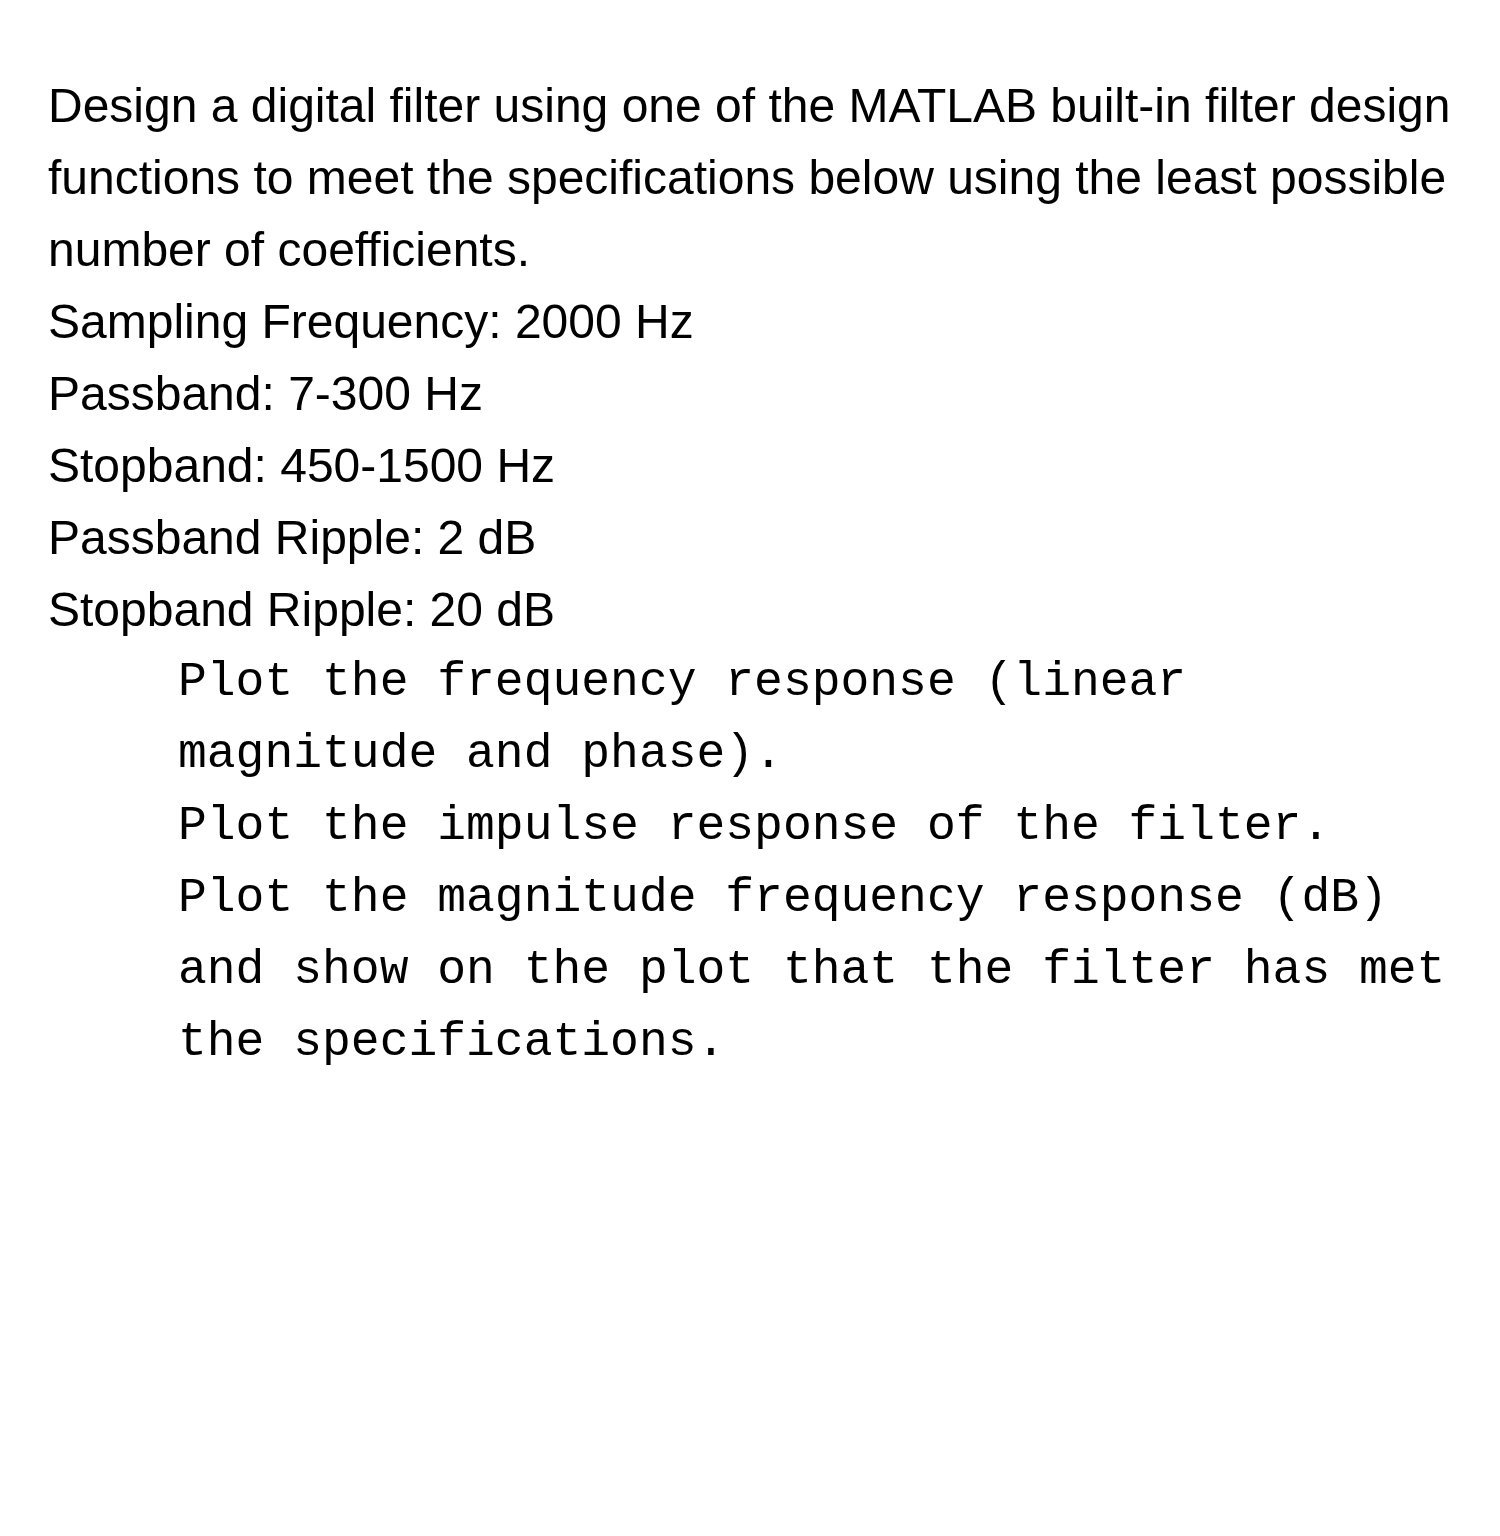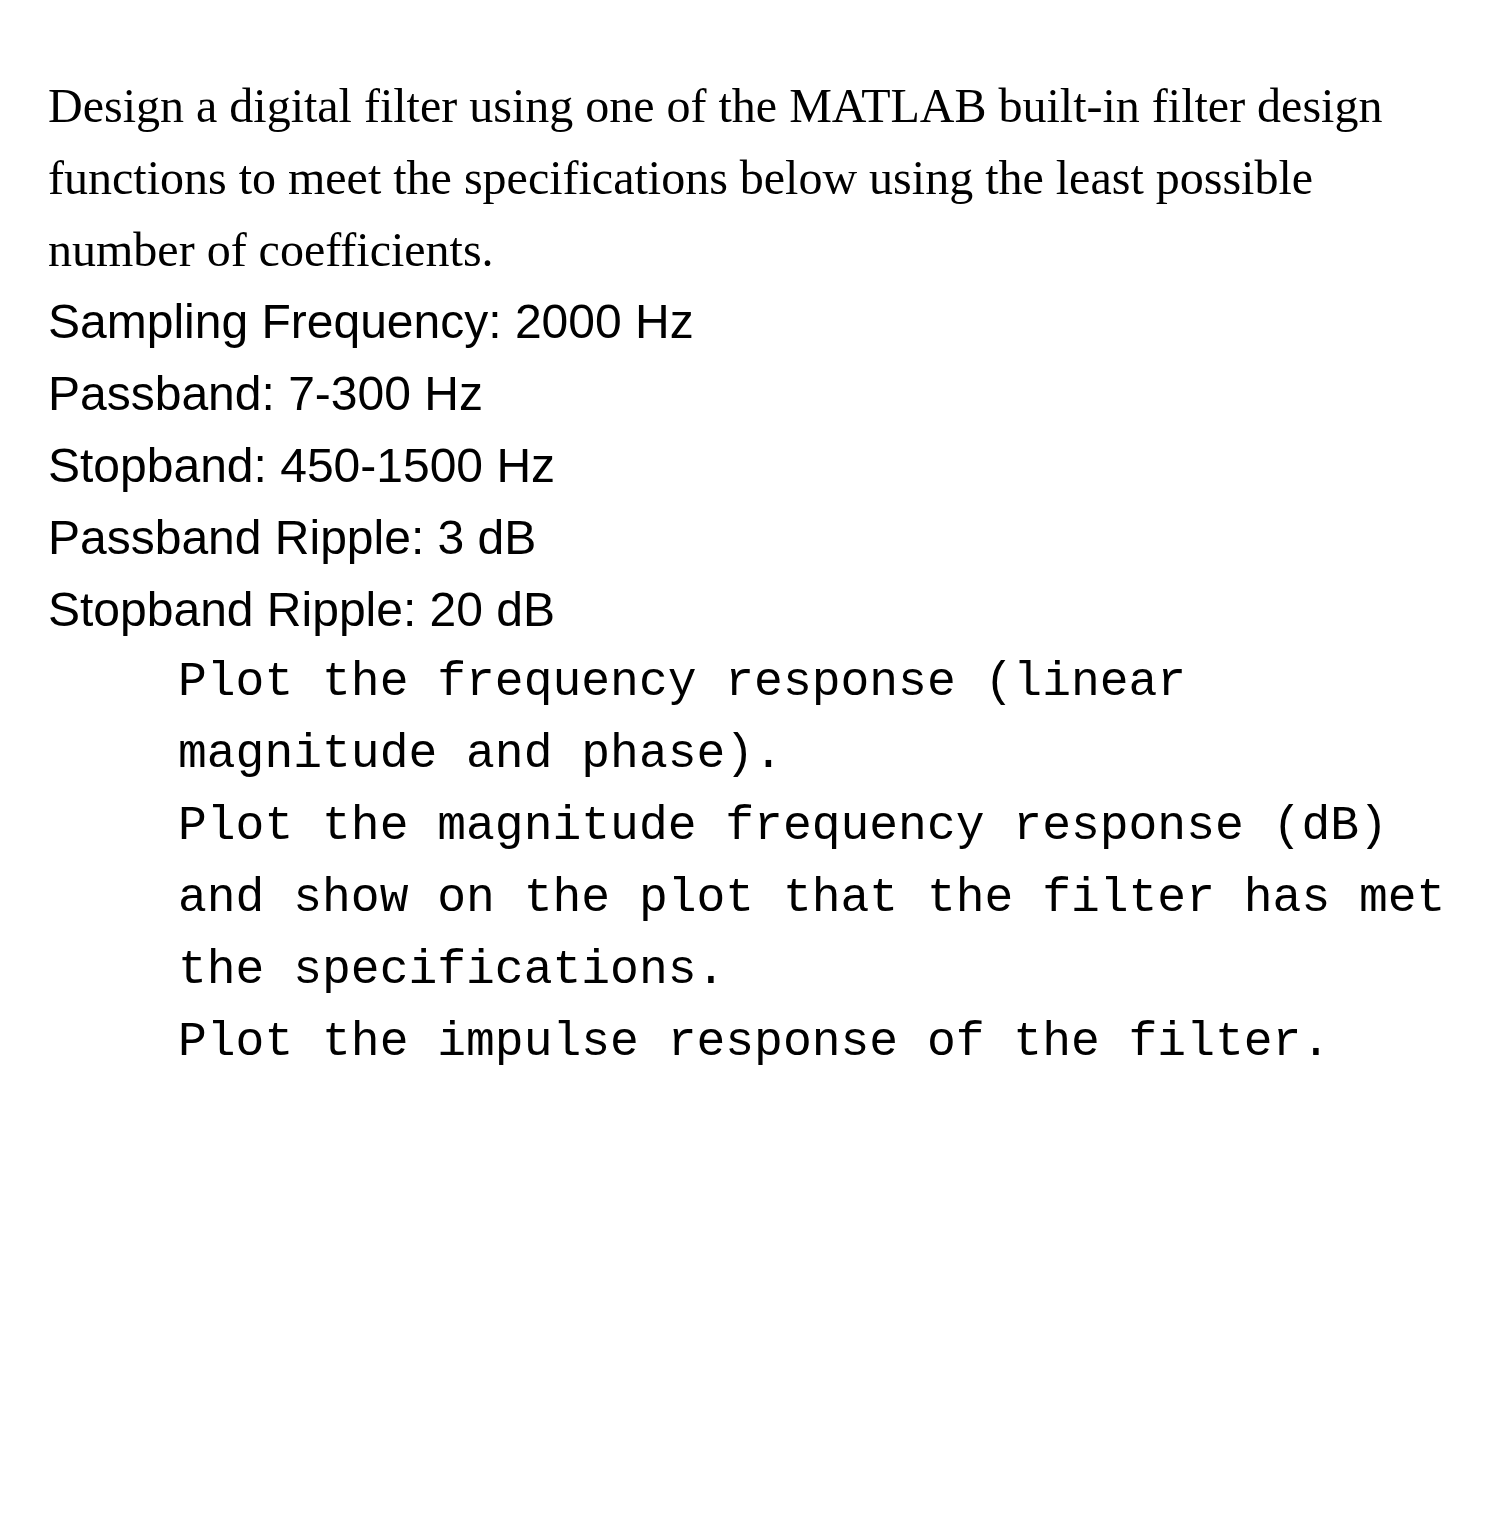--- a/index.html
+++ b/index.html
@@ -12,21 +12,20 @@
       background: #ffffff;
       color: #000000;
       width: 1500px;
       height: 1536px;
       padding: 70px 48px 48px 48px;
       font-size: 48px;
       line-height: 1.5;
     }
     .paragraph {
       margin-bottom: 0;
-      font-family: Liberation Serif, serif;
     }
     .spec-line {
       display: block;
     }
     .sub-list {
       padding-left: 130px;
       margin-top: 0;
       font-family: Liberation Mono, monospace;
     }
     .sub-item {
@@ -35,20 +34,20 @@
     }
   </style>
 </head>
 <body>
 
 <div class="paragraph">Design a digital filter using one of the MATLAB built-in filter design functions to meet the specifications below using the least possible number of coefficients.</div>
 
 <div class="spec-line">Sampling Frequency: 2000 Hz</div>
 <div class="spec-line">Passband: 7-300 Hz</div>
 <div class="spec-line">Stopband: 450-1500 Hz</div>
-<div class="spec-line">Passband Ripple: 3 dB</div>
+<div class="spec-line">Passband Ripple: 2 dB</div>
 <div class="spec-line">Stopband Ripple: 20 dB</div>
 
 <div class="sub-list">
   <div class="sub-item">Plot the frequency response (linear magnitude and phase).</div>
+  <div class="sub-item">Plot the impulse response of the filter.</div>
   <div class="sub-item">Plot the magnitude frequency response (dB) and show on the plot that the filter has met the specifications.</div>
-  <div class="sub-item">Plot the impulse response of the filter.</div>
 </div>
 
 </body></html>

